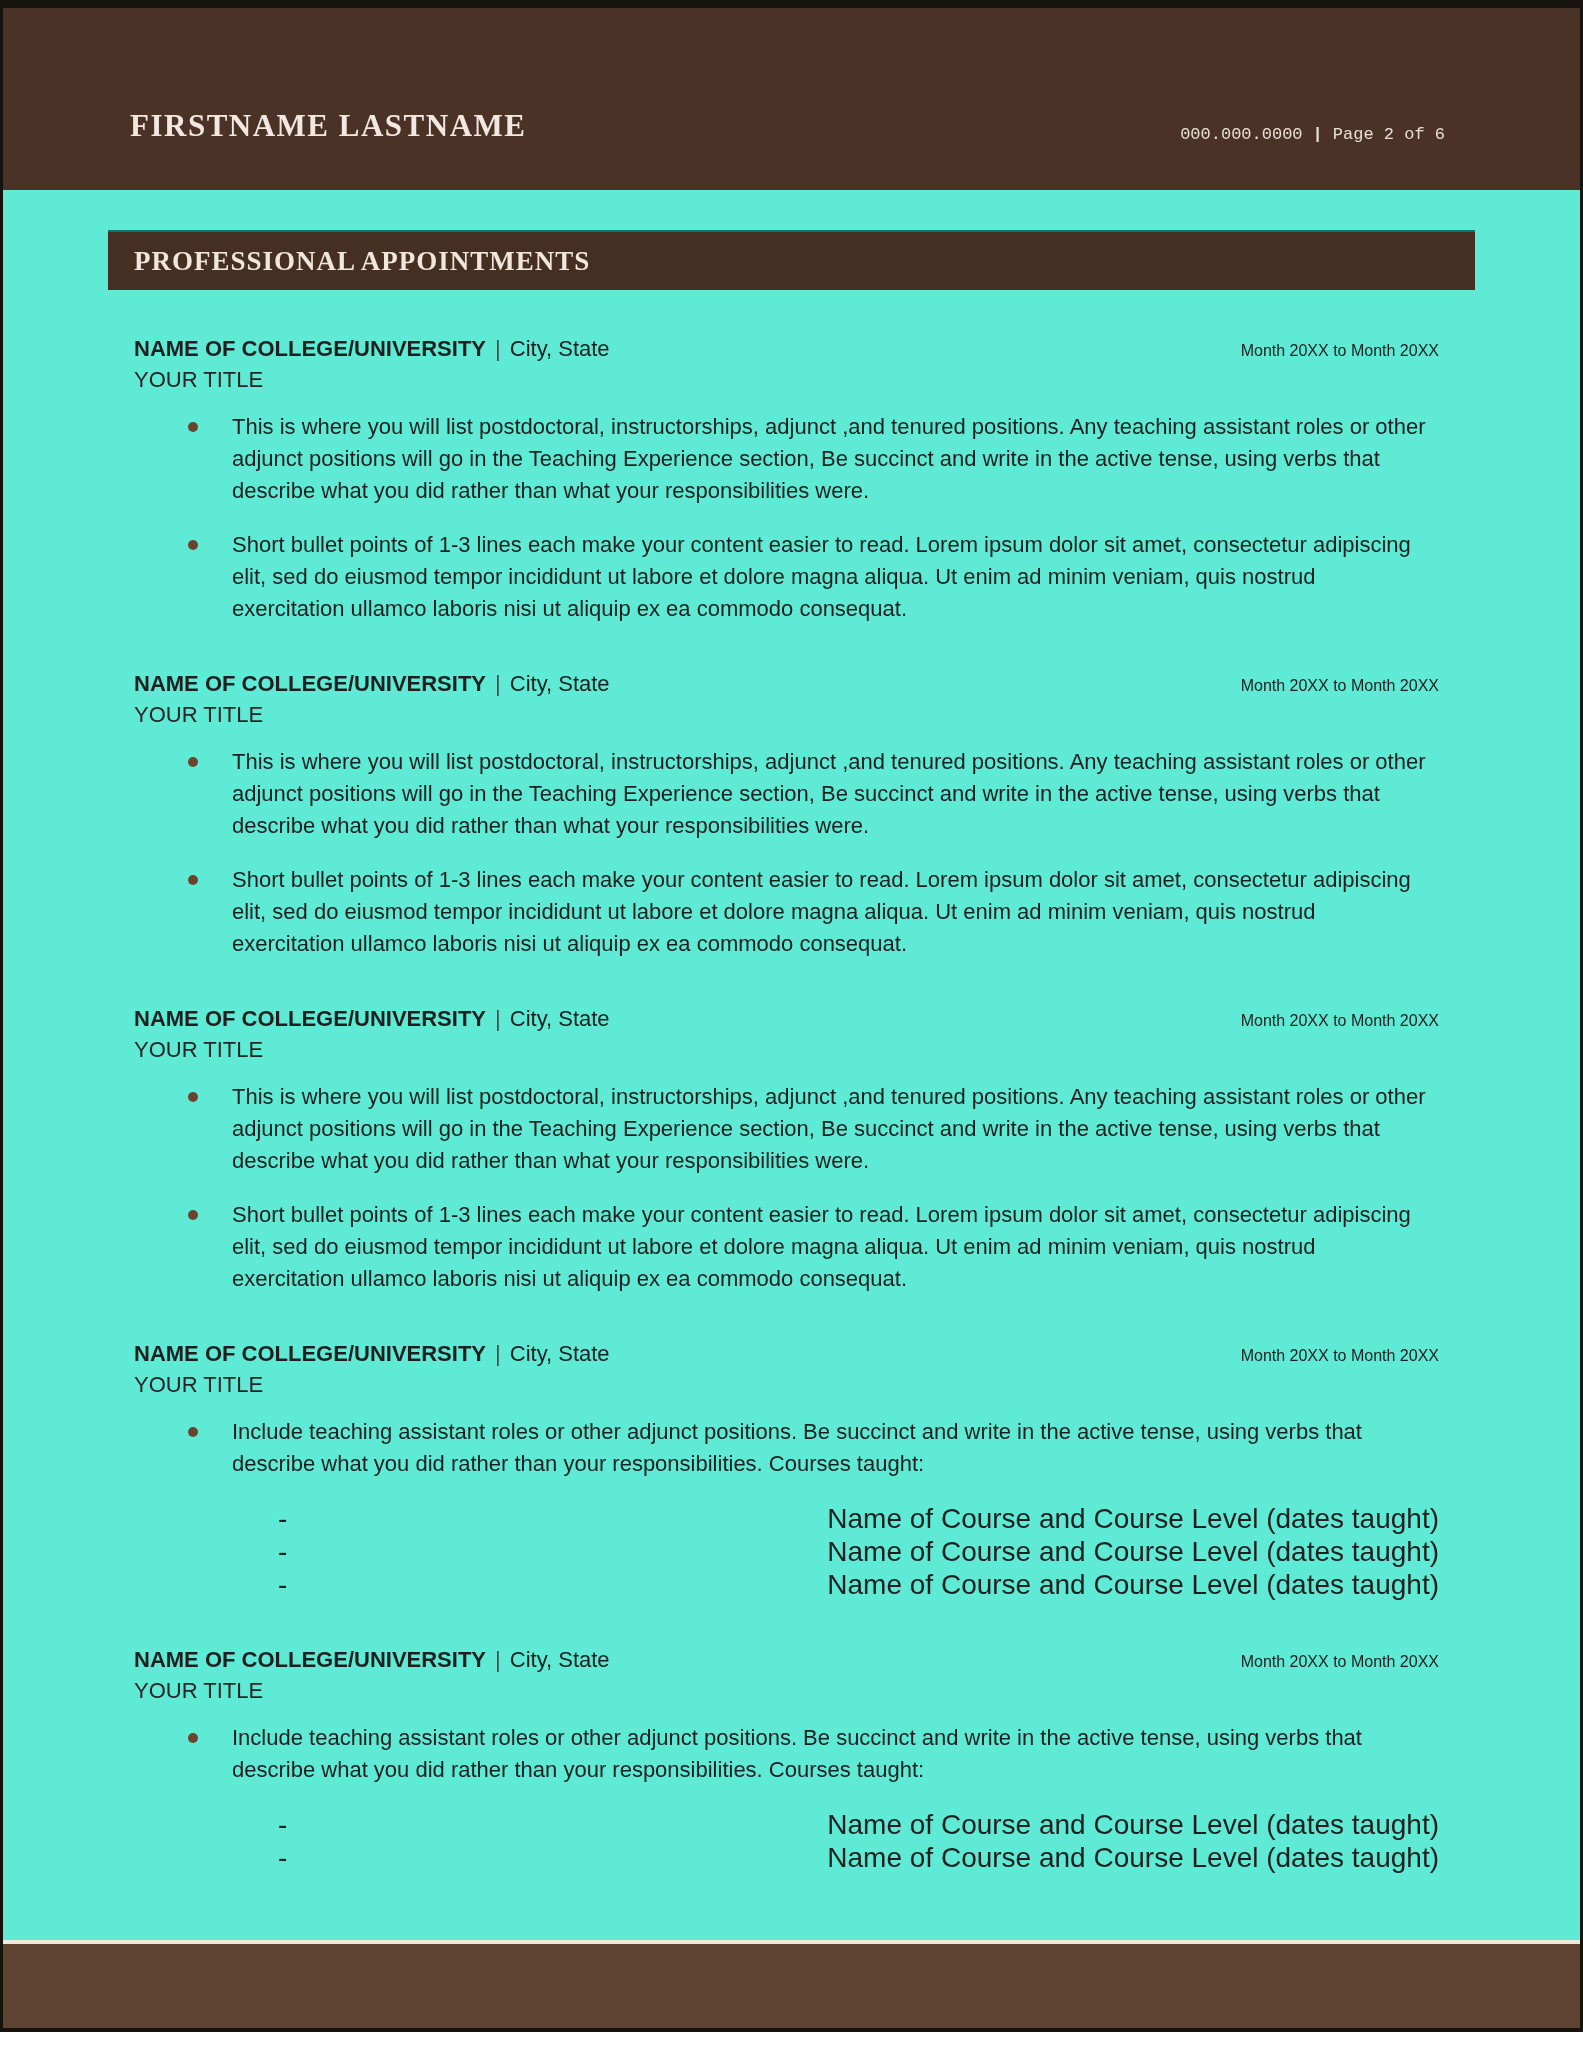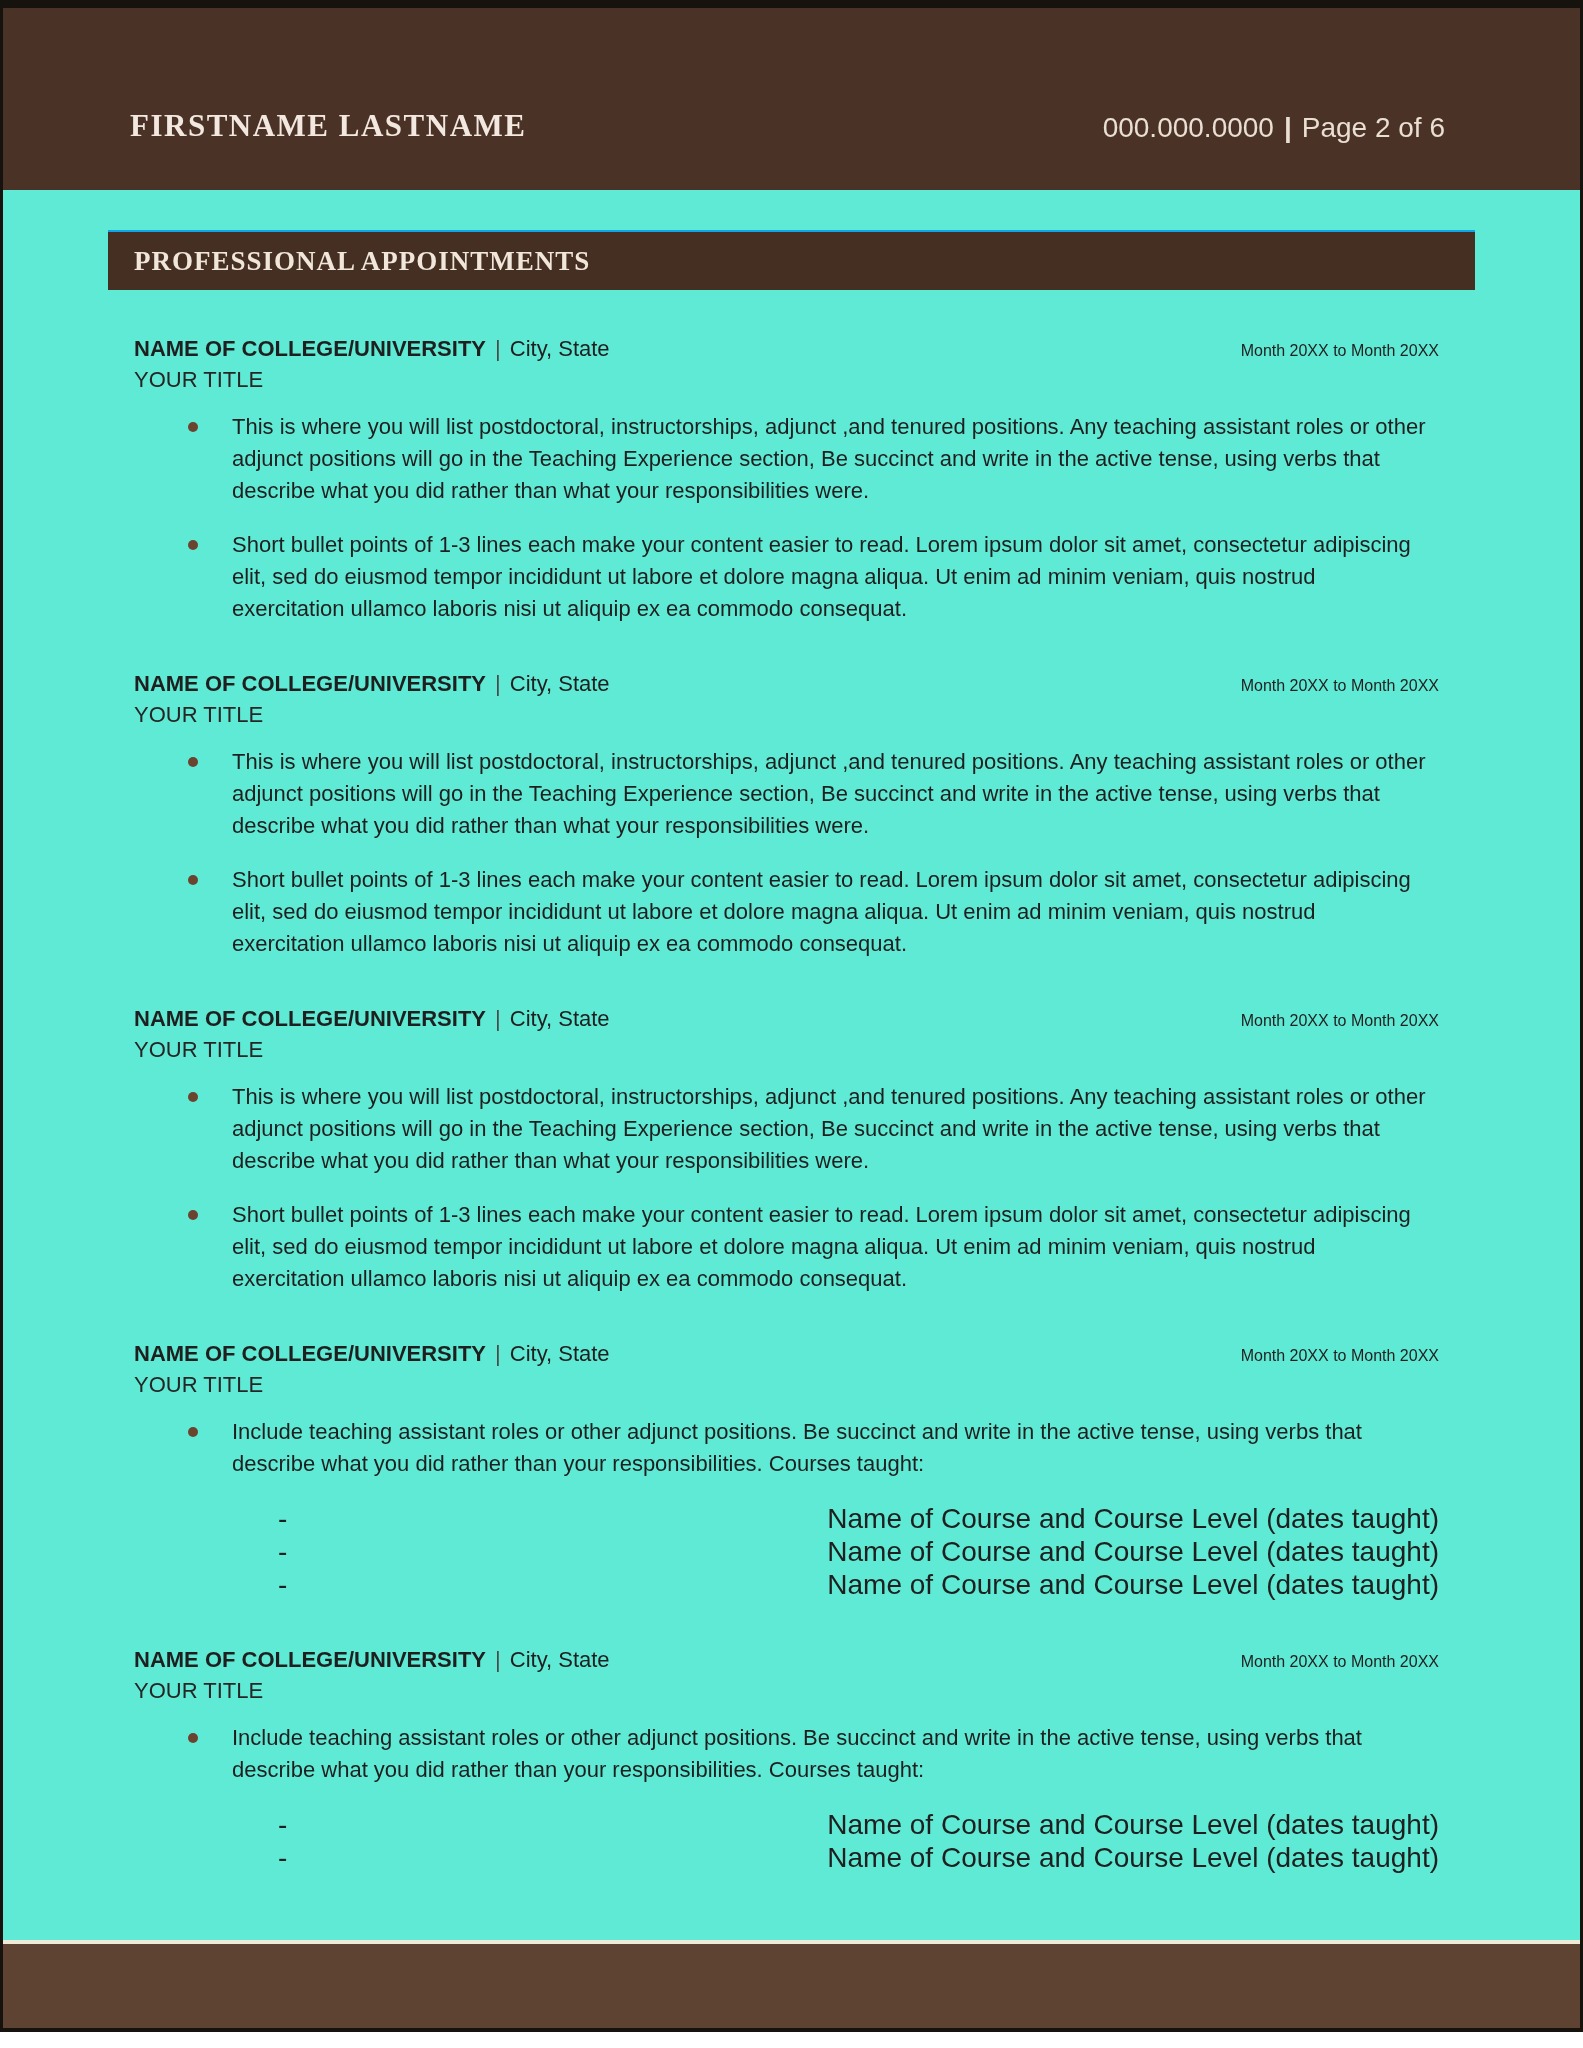--- a/index.html
+++ b/index.html
@@ -10,25 +10,25 @@
   }
   .page-header{
     background:#4b3227;height:182px;box-sizing:border-box;
     display:flex;justify-content:space-between;align-items:flex-end;
     padding:0 135px 46px 127px;
   }
   .doc-name{
     font-family:"Liberation Serif",serif;font-weight:bold;font-size:31px;
     color:#f2e8df;letter-spacing:1.5px;
   }
-  .contact{font-size:28px;color:#eadfd3;white-space:nowrap;}
+  .contact{font-size:17px;color:#eadfd3;white-space:nowrap;font-family:Liberation Mono, monospace;}
   .contact .sep{font-weight:bold;margin:0 10px;}
   .content{padding:0 105px;}
   .section-bar{
-    margin-top:40px;background:#452f23;border-top:2px solid #0ea5e9;
+    margin-top:40px;background:#452f23;border-top:2px solid #0f766e;
     height:58px;line-height:58px;padding-left:26px;
     font-family:"Liberation Serif",serif;font-weight:bold;font-size:27px;
     color:#f0e6da;letter-spacing:1px;
   }
   .entry{margin:44px 36px 0 26px;}
   .entry-head{display:flex;justify-content:space-between;align-items:baseline;font-size:22px;line-height:29px;gap:24px;}
   .entry-head .left{white-space:nowrap;}
   .org{font-weight:bold;}
   .head-sep{color:#4a4a4a;margin:0 9px;font-weight:normal;}
   .location{font-weight:normal;}

